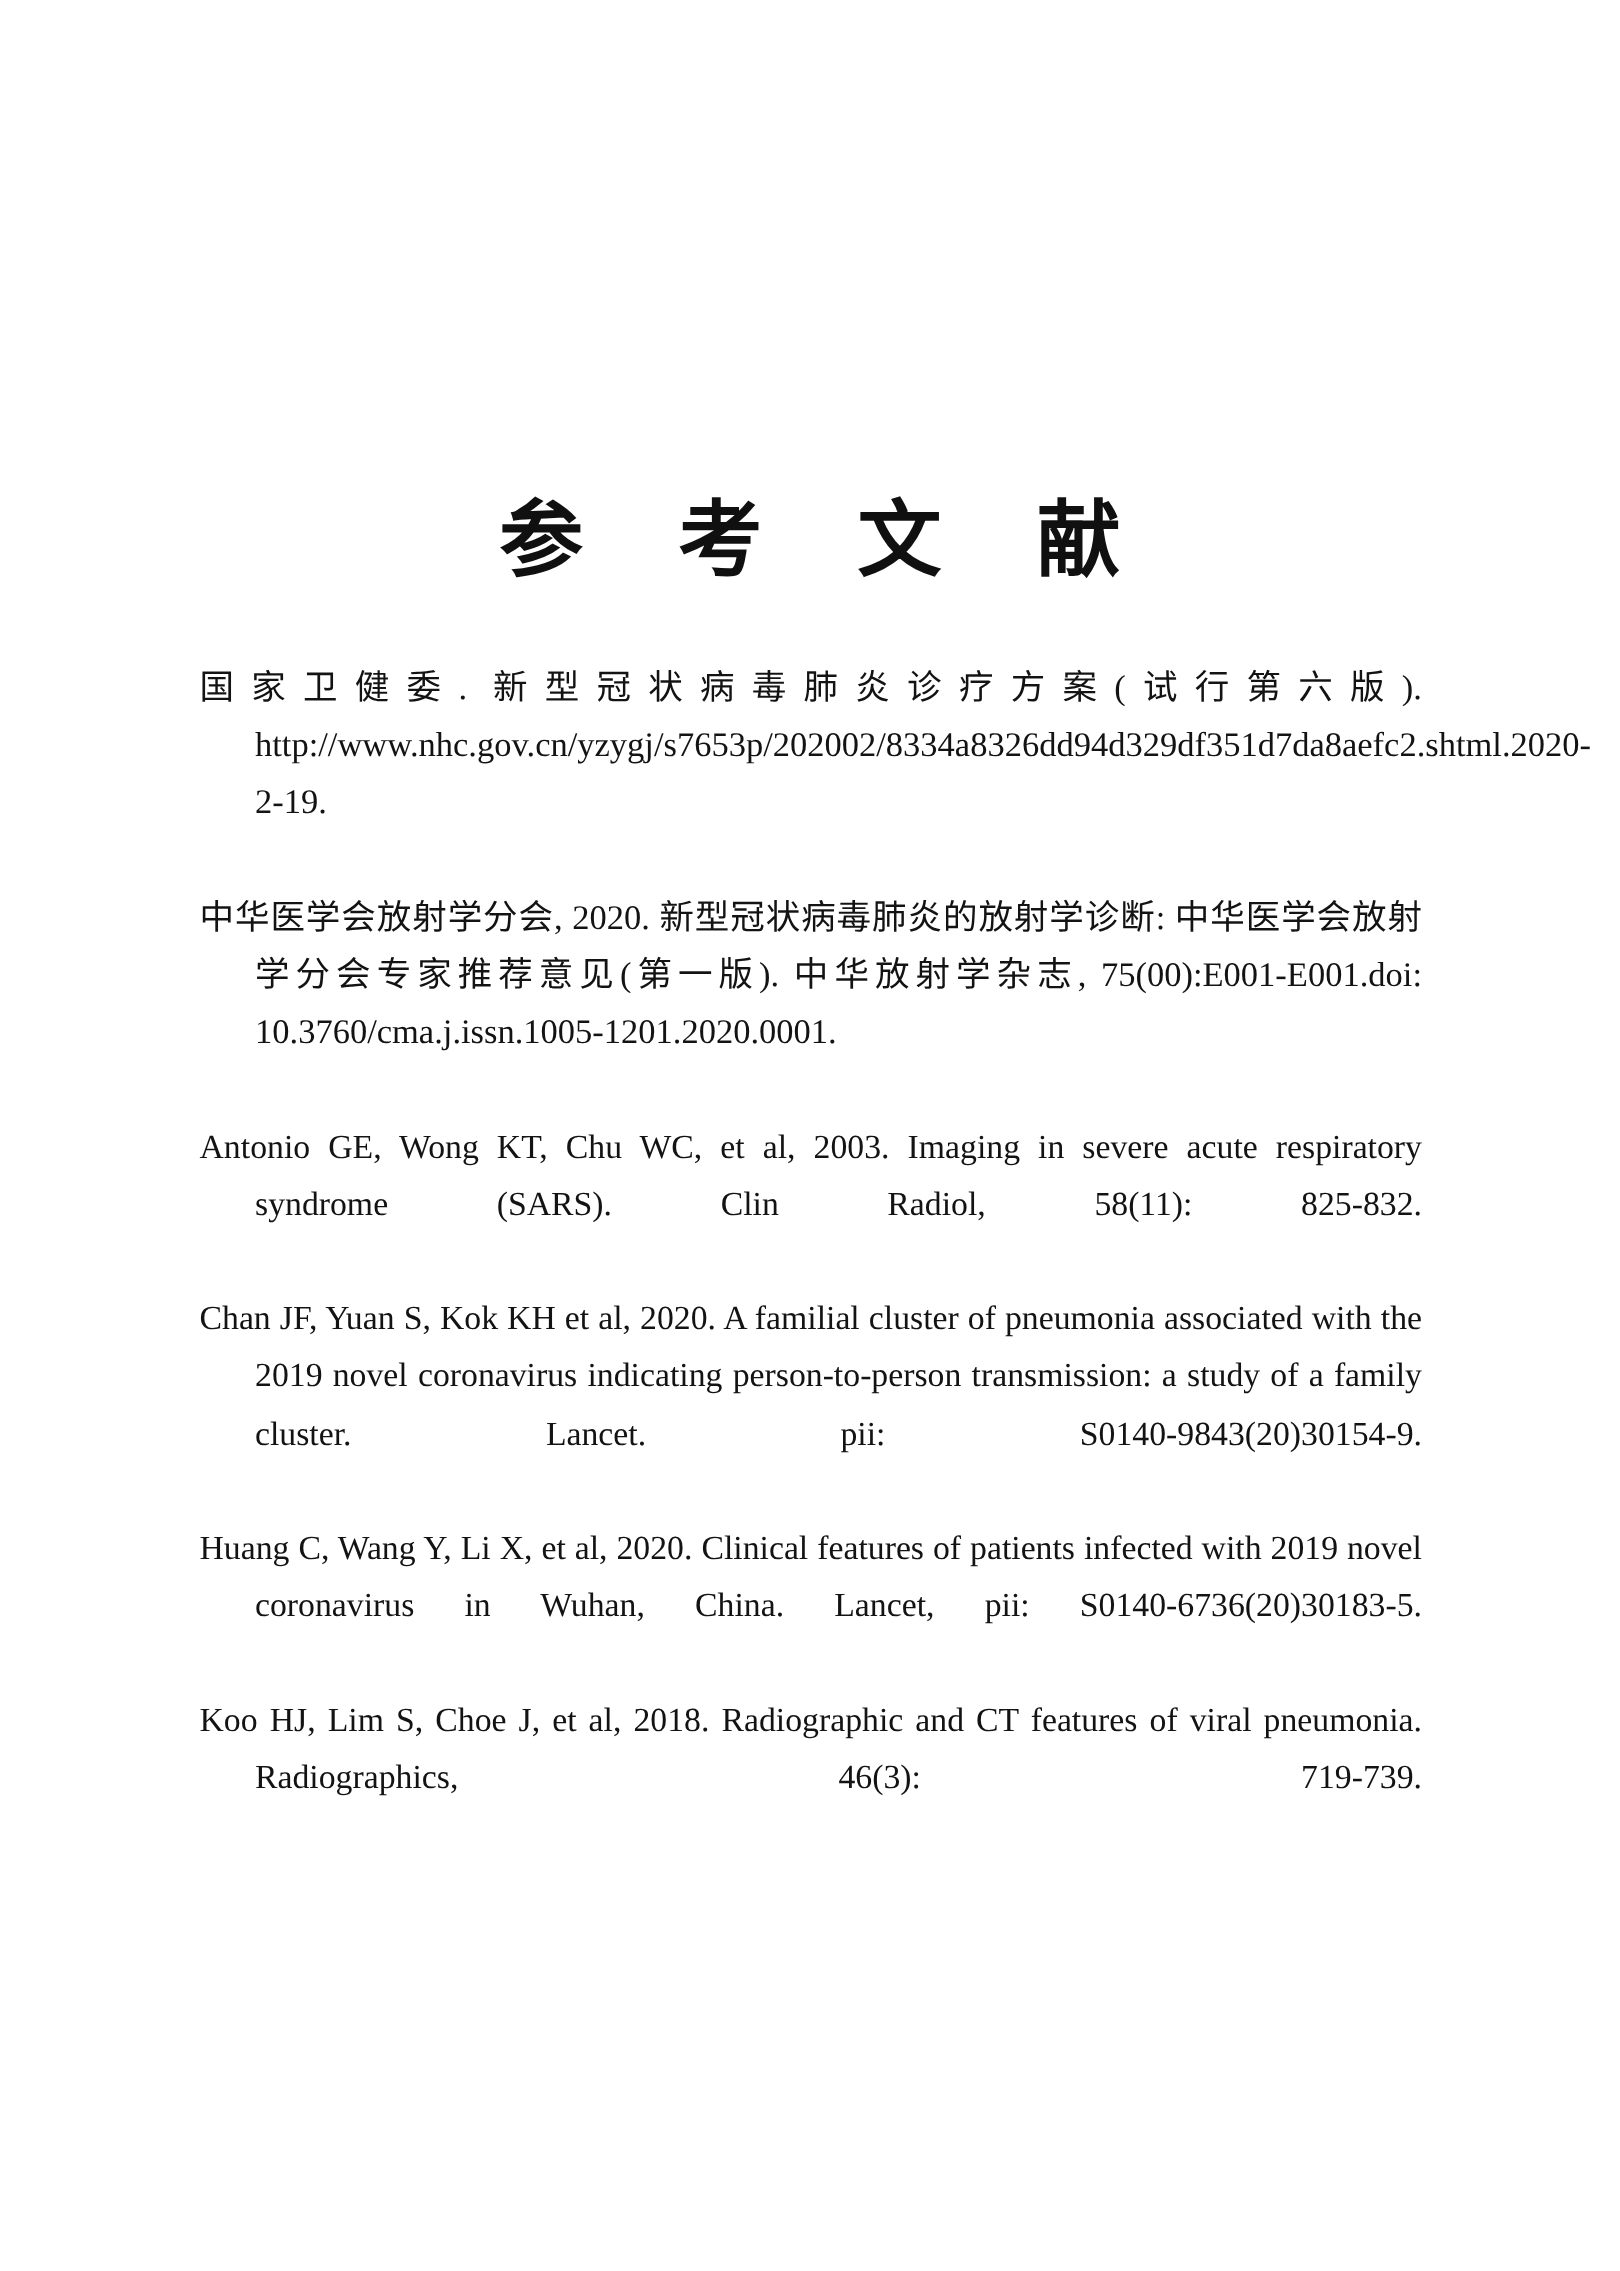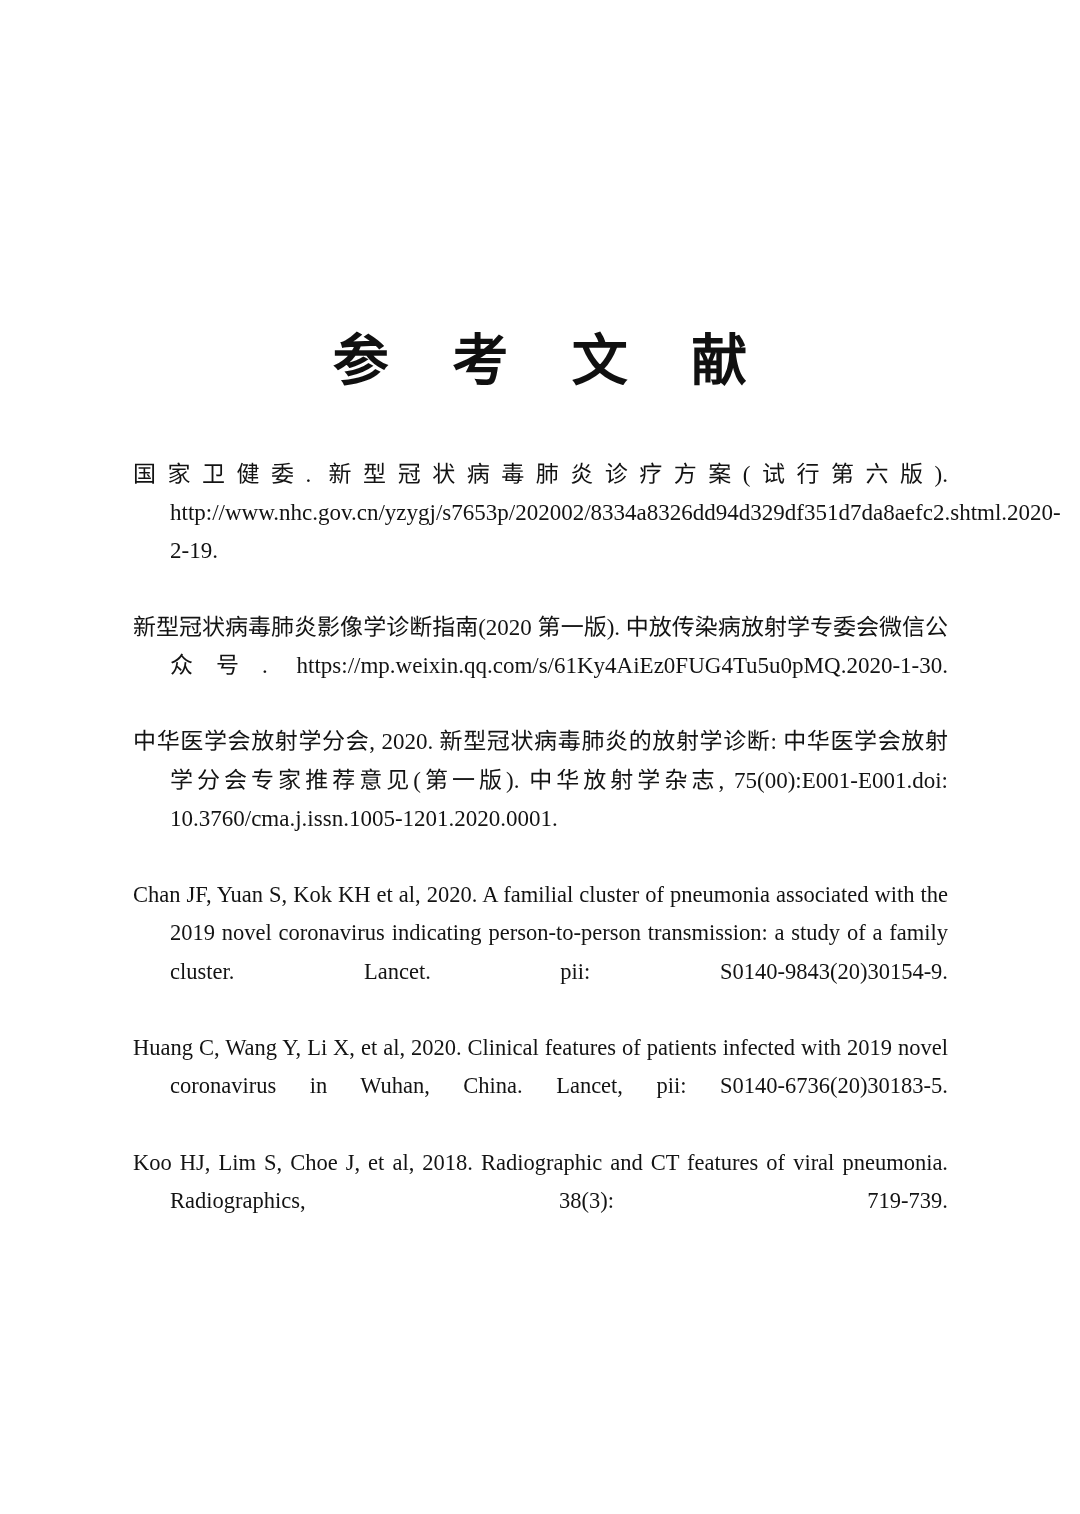--- a/index.html
+++ b/index.html
@@ -32,21 +32,21 @@
     line-height: 72px;
     letter-spacing: 22px;
     text-indent: 22px;
     color: #101010;
     white-space: nowrap;
   }
 
   
   .reference-list {
     position: absolute;
-    top: 456px;
+    top: 440px;
     left: 133px;
     width: 815px;
     margin: 0;
     padding: 0;
     list-style: none;
   }
 
   .reference-item {
     font-family: "Liberation Serif", "DejaVu Serif", serif;
     font-size: 22.5px;
@@ -75,20 +75,20 @@
 </style>
 </head>
 <body>
 
 <div class="page">
 
   <h1 class="page-title">参 考 文 献</h1>
 
   <ul class="reference-list">
     <li class="reference-item lang-zh">国家卫健委. 新型冠状病毒肺炎诊疗方案(试行第六版). http://www.nhc.gov.cn/yzygj/s7653p/202002/8334a8326dd94d329df351d7da8aefc2.shtml.2020-2-19.</li>
-    <li class="reference-item lang-zh">新型冠状病毒肺炎影像学诊断指南(2020 第一版). 中放传染病放射学专委会微信公众号. https://mp.weixin.qq.com/s/61Ky4AiEz0FUG4Tu5u0pMQ.2020-1-30.</li>
     <li class="reference-item lang-zh">中华医学会放射学分会, 2020. 新型冠状病毒肺炎的放射学诊断: 中华医学会放射学分会专家推荐意见(第一版). 中华放射学杂志, 75(00):E001-E001.doi: 10.3760/cma.j.issn.1005-1201.2020.0001.</li>
+    <li class="reference-item lang-en">Antonio GE, Wong KT, Chu WC, et al, 2003. Imaging in severe acute respiratory syndrome (SARS). Clin Radiol, 58(11): 825-832.</li>
     <li class="reference-item lang-en">Chan JF, Yuan S, Kok KH et al, 2020. A familial cluster of pneumonia associated with the 2019 novel coronavirus indicating person-to-person transmission: a study of a family cluster. Lancet. pii: S0140-9843(20)30154-9.</li>
     <li class="reference-item lang-en">Huang C, Wang Y, Li X, et al, 2020. Clinical features of patients infected with 2019 novel coronavirus in Wuhan, China. Lancet, pii: S0140-6736(20)30183-5.</li>
-    <li class="reference-item lang-en">Koo HJ, Lim S, Choe J, et al, 2018. Radiographic and CT features of viral pneumonia. Radiographics, 38(3): 719-739.</li>
+    <li class="reference-item lang-en">Koo HJ, Lim S, Choe J, et al, 2018. Radiographic and CT features of viral pneumonia. Radiographics, 46(3): 719-739.</li>
   </ul>
 
 </div>
 
 </body></html>

